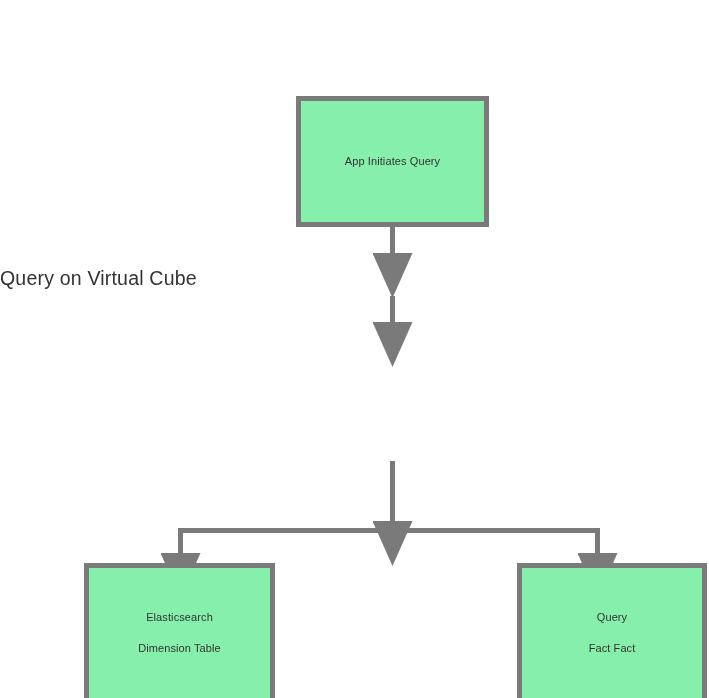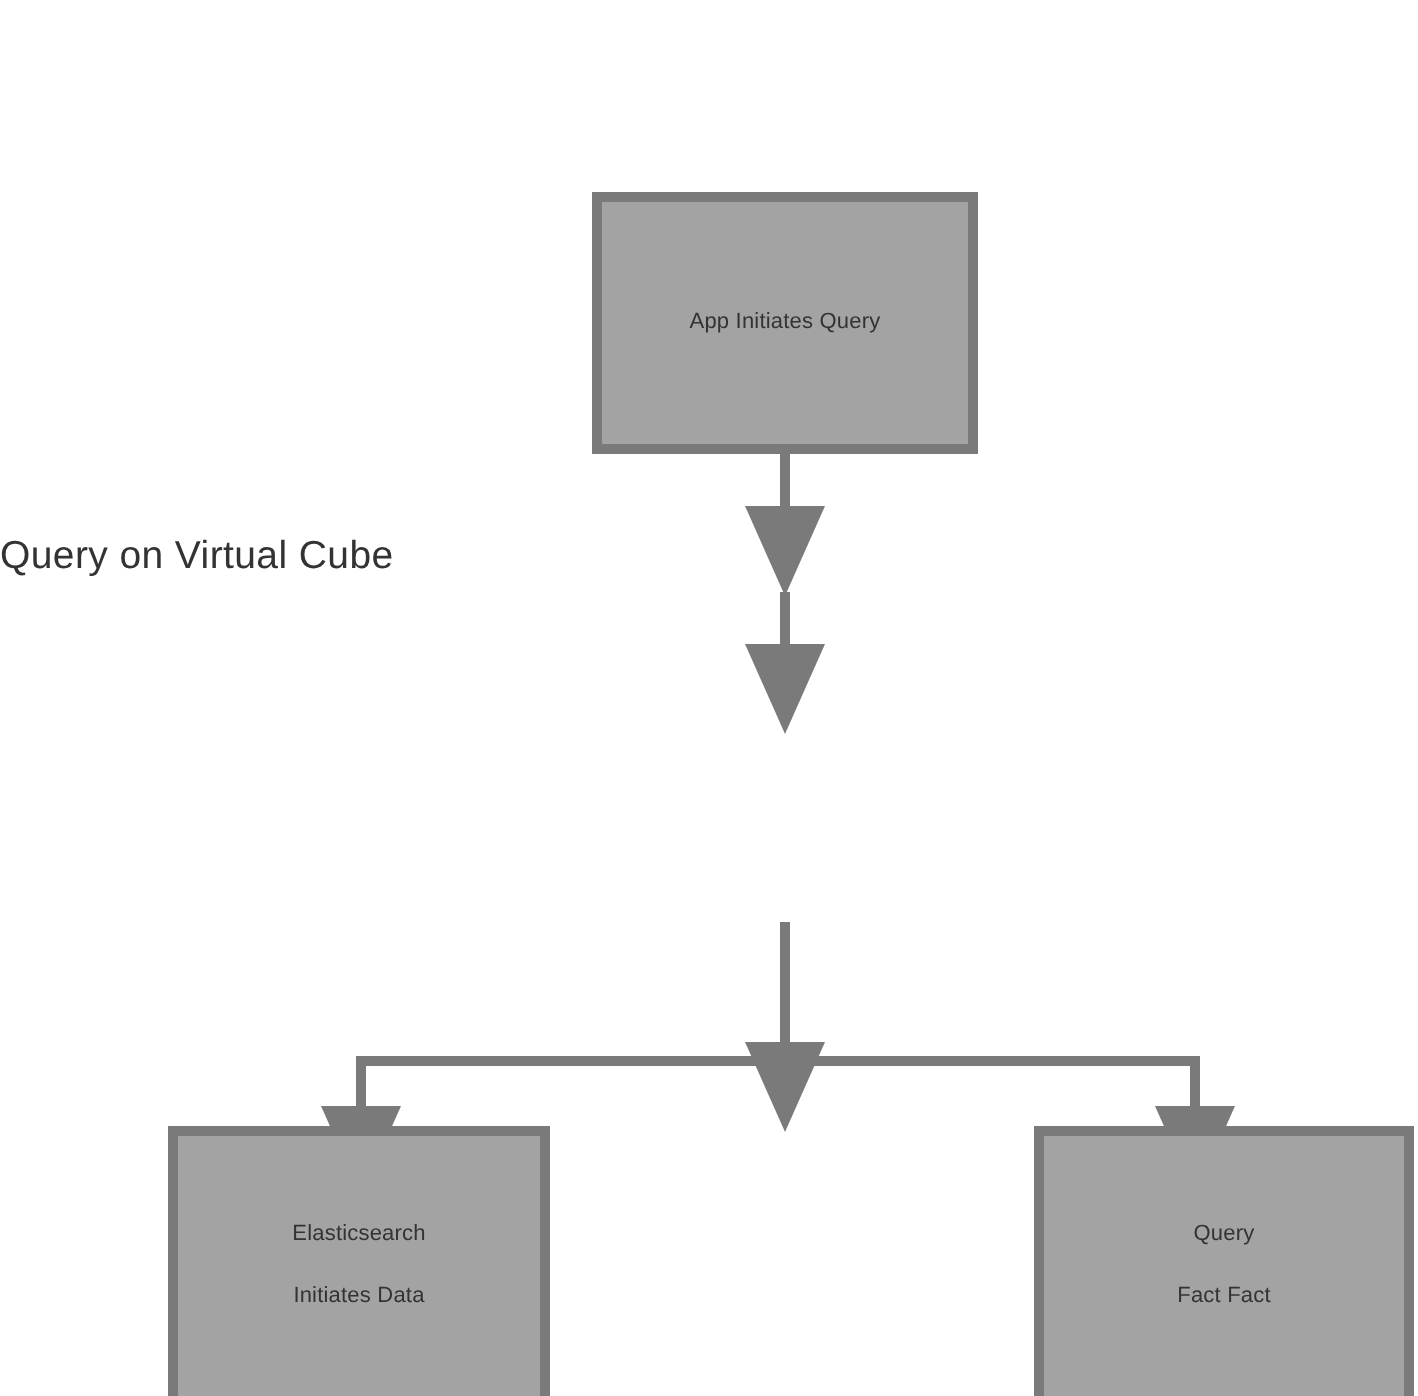--- a/index.html
+++ b/index.html
@@ -14,21 +14,21 @@
   #canvas {
     position: relative;
     width: 709px;
     height: 698px;
     background: #ffffff;
     overflow: hidden;
   }
   .node {
     position: absolute;
     box-sizing: border-box;
-    background: #a3a3a3;
+    background: #86efac;
     border: 5px solid #7a7a7a;
     display: flex;
     flex-direction: column;
     align-items: center;
     justify-content: center;
     text-align: center;
   }
   .node-line {
     color: #333333;
     font-size: 11px;
@@ -112,21 +112,21 @@
     <line x1="597.5" y1="528" x2="597.5" y2="555" stroke="#7a7a7a" stroke-width="5" marker-end="url(#arrowhead)"></line>
   </svg>
 
   <div class="node" id="node-app">
     <div class="node-line">App Initiates Query</div>
   </div>
 
 
   <div class="node" id="node-es">
     <div class="node-line">Elasticsearch</div>
-    <div class="node-line spacer-before">Initiates Data</div>
+    <div class="node-line spacer-before">Dimension Table</div>
   </div>
 
   <div class="node" id="node-druid">
     <div class="node-line">Query</div>
     <div class="node-line spacer-before">Fact Fact</div>
   </div>
 
   <div class="edge-label">Query on Virtual Cube</div>
 
 </div>

